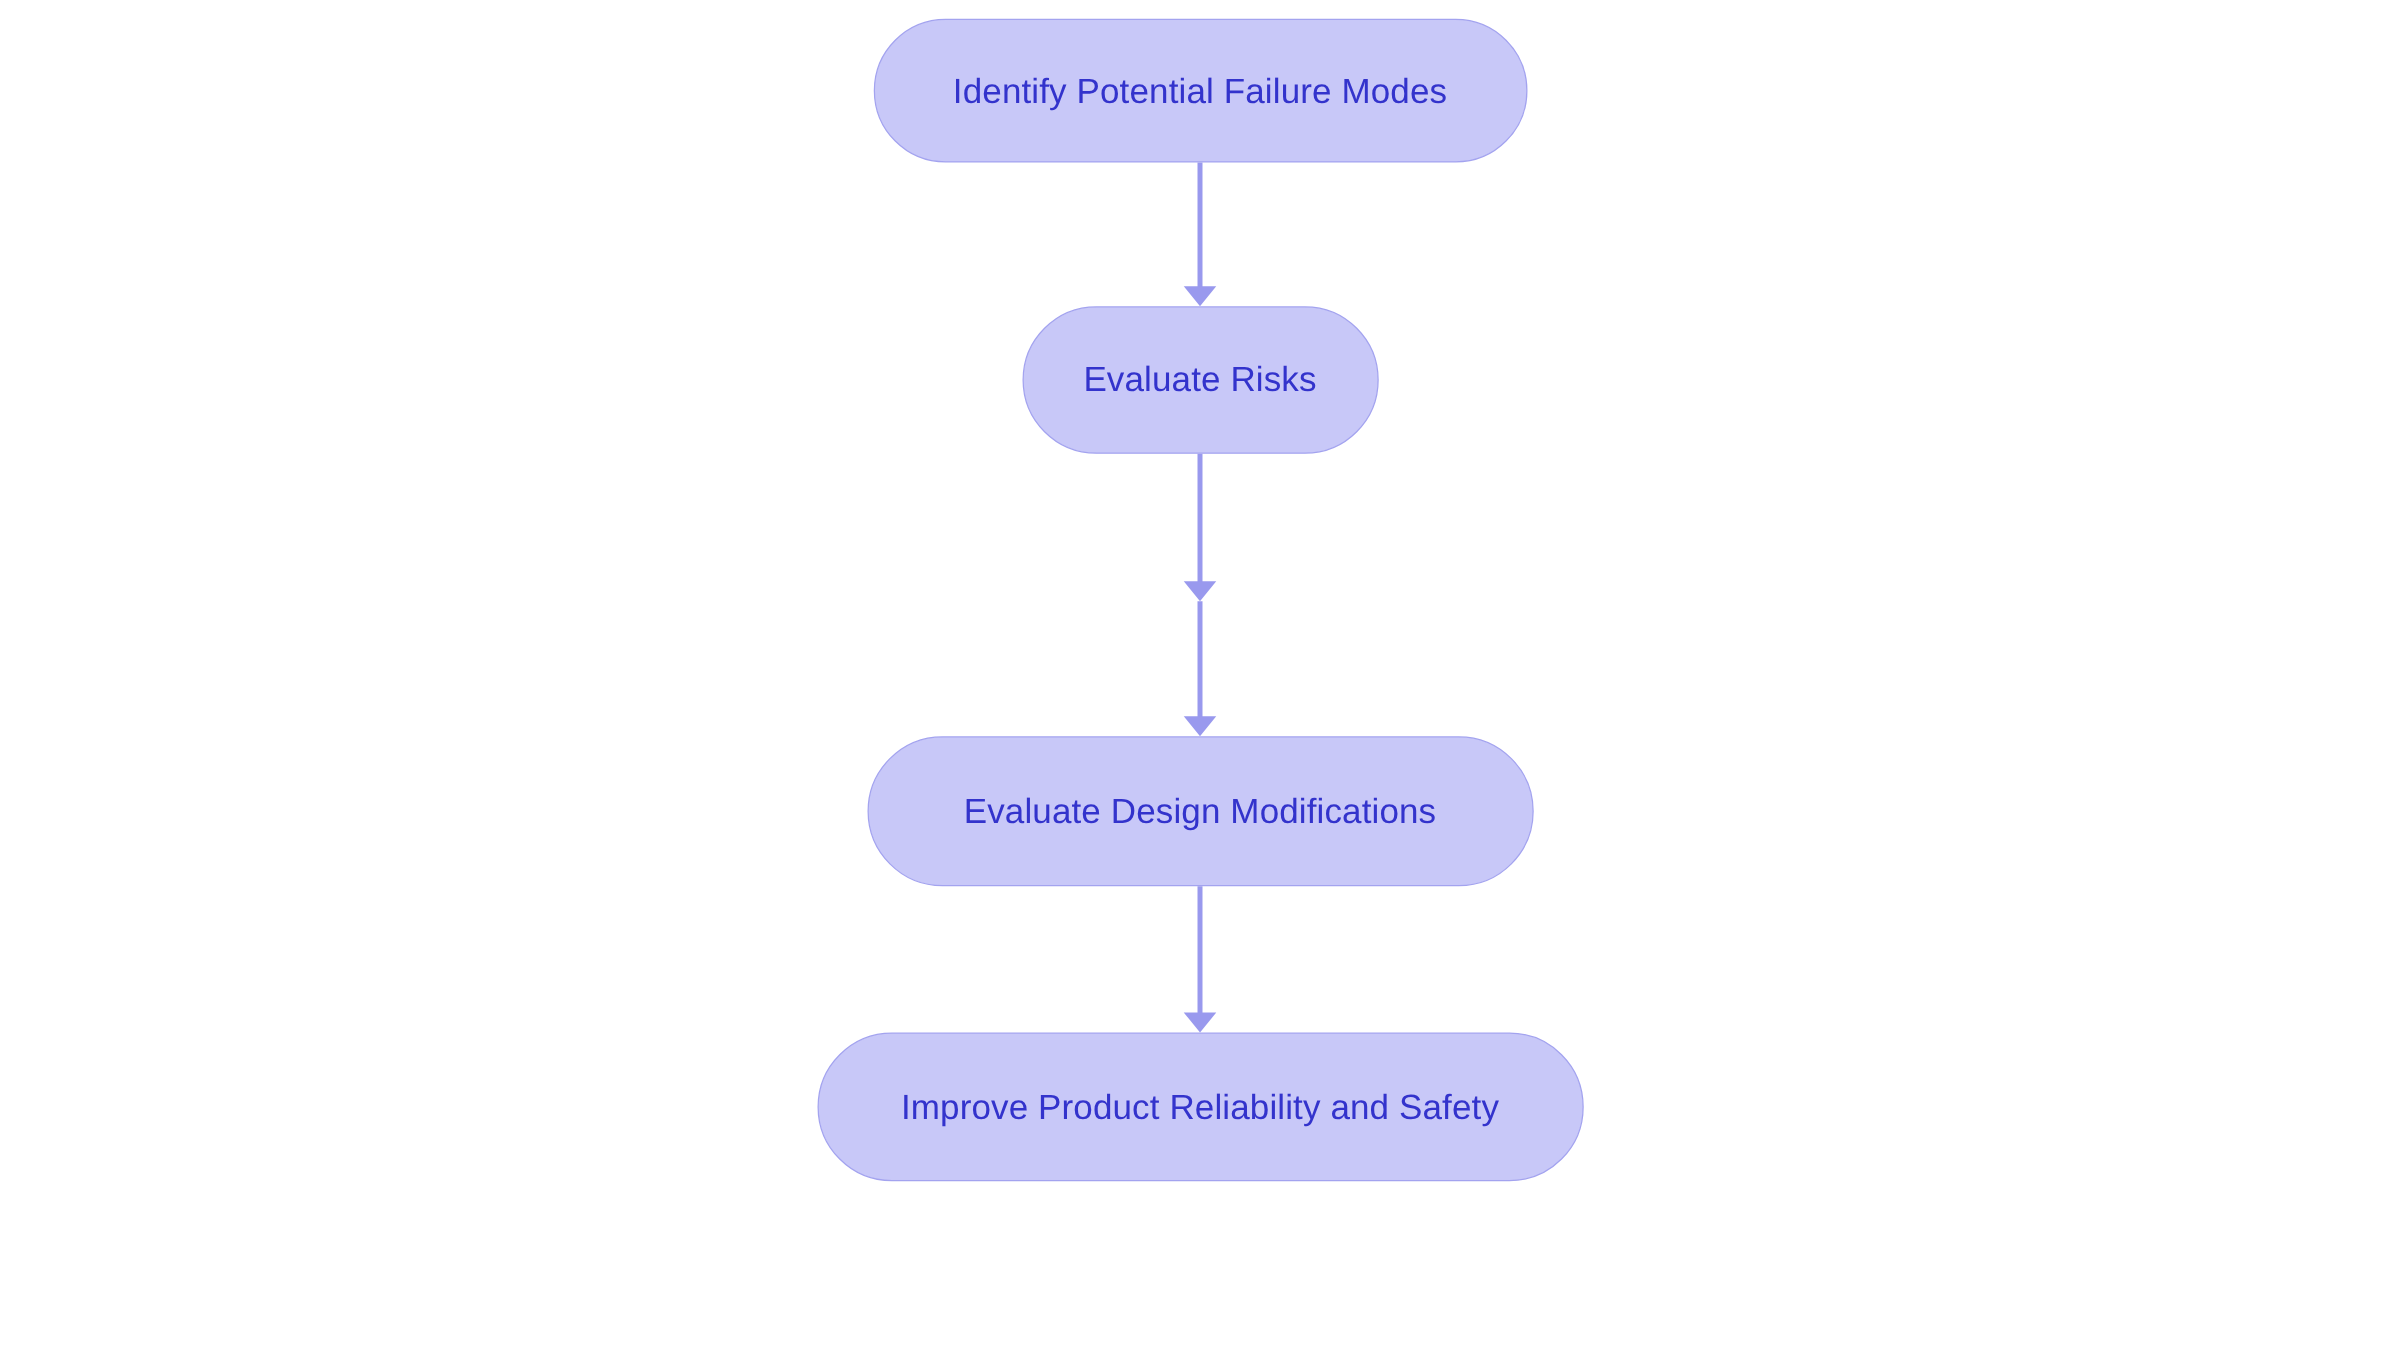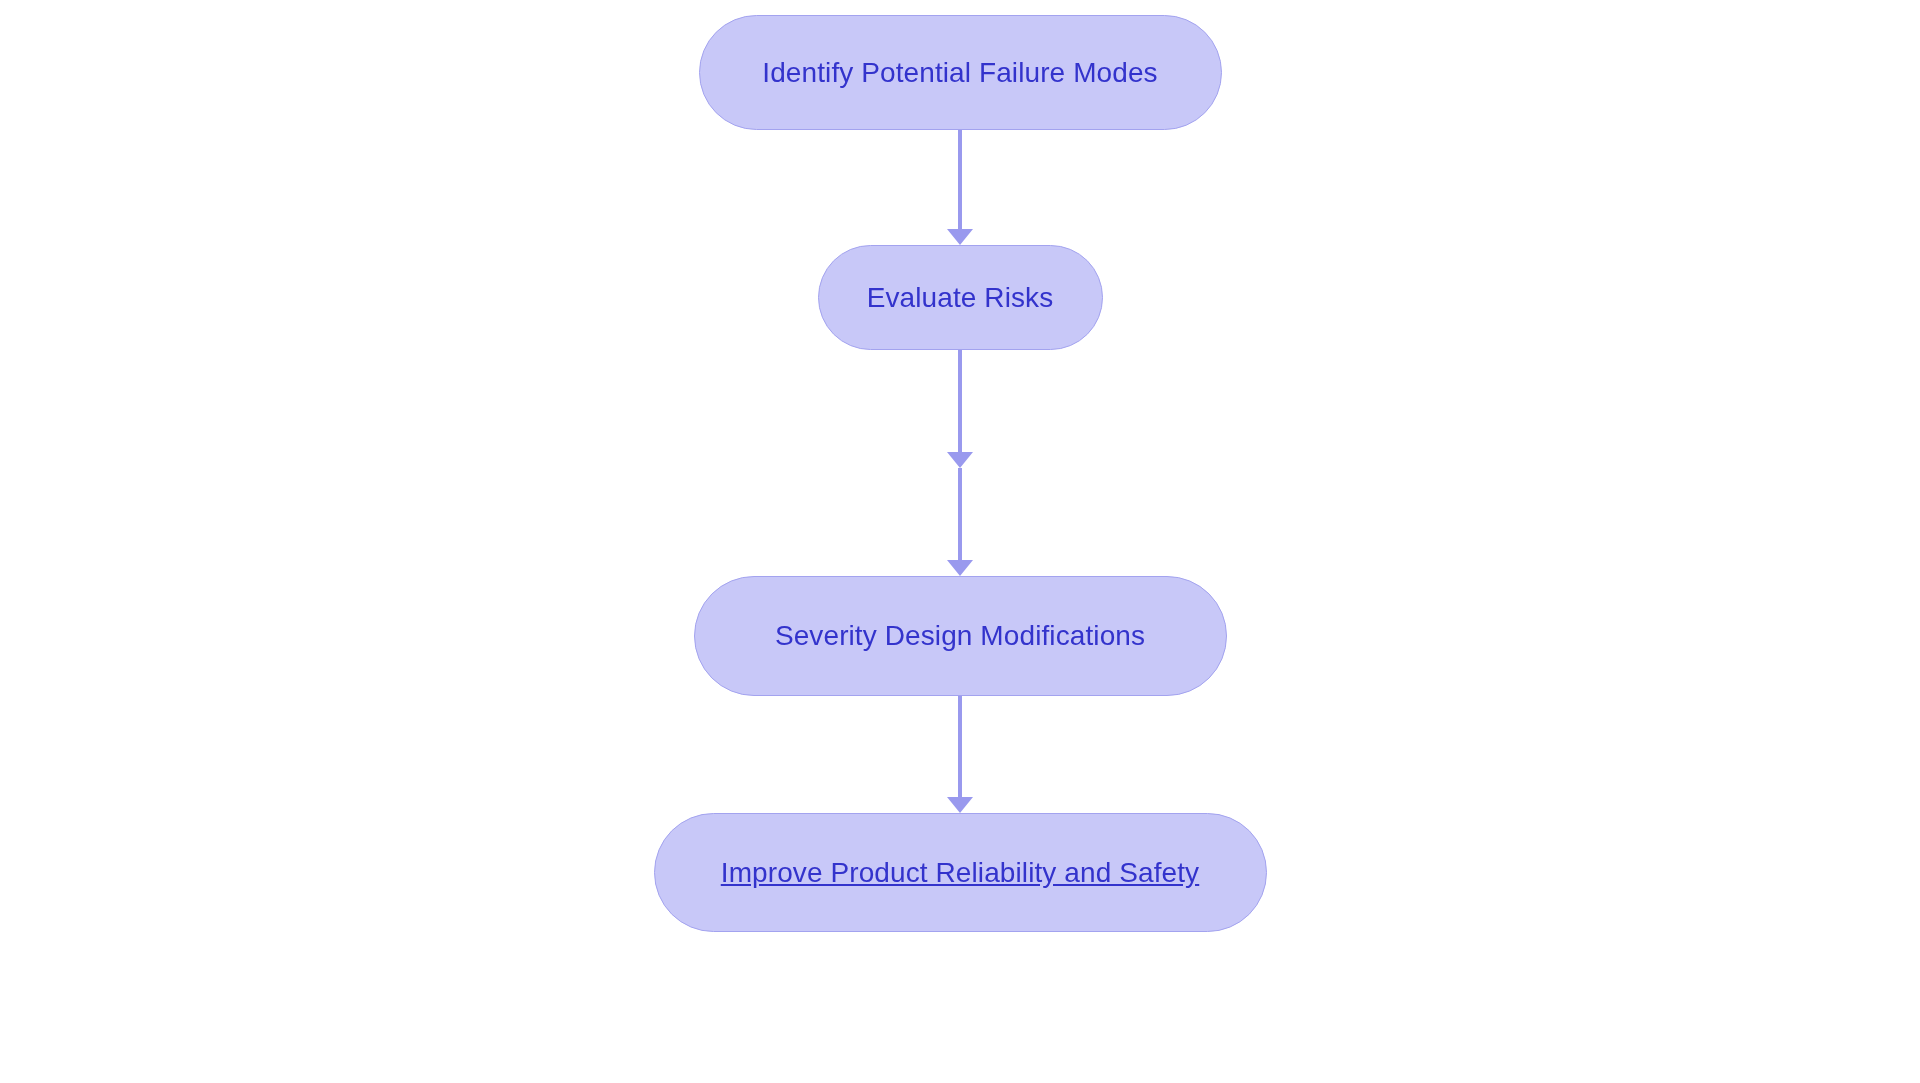--- a/index.html
+++ b/index.html
@@ -70,24 +70,24 @@
     width: 0;
     height: 0;
     border-left: 13px solid transparent;
     border-right: 13px solid transparent;
     border-top: 16px solid #9999ee;
     margin-top: -1px;
   }
 
   
   .node-0 { width: 523px; height: 115px; }
-  .node-1 { width: 285px; height: 105px; }
+  .node-1 { width: 285px; height: 118px; }
   .node-2 { width: 742px; height: 117px; }
   .node-3 { width: 533px; height: 120px; }
-  .node-4 { width: 613px; height: 119px; text-decoration: underline; }
+  .node-4 { width: 613px; height: 119px; }
 
   .conn-0 { height: 115px; }
   .conn-1 { height: 118px; }
   .conn-2 { height: 108px; }
   .conn-3 { height: 117px; }
 
   .spacer-top { height: 15px; flex: 0 0 auto; }
 </style>
 </head>
 <body>
@@ -115,21 +115,21 @@
       <div class="connector-arrow"></div>
     </div>
 
 
     <div class="connector conn-2">
       <div class="connector-line"></div>
       <div class="connector-arrow"></div>
     </div>
 
     <div class="node node-3">
-      <span class="node-label">Severity Design Modifications</span>
+      <span class="node-label">Evaluate Design Modifications</span>
     </div>
 
     <div class="connector conn-3">
       <div class="connector-line"></div>
       <div class="connector-arrow"></div>
     </div>
 
     <div class="node node-4">
       <span class="node-label">Improve Product Reliability and Safety</span>
     </div>

